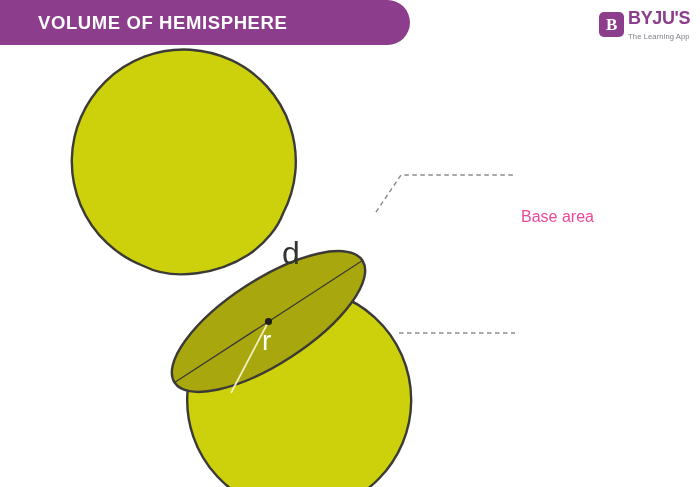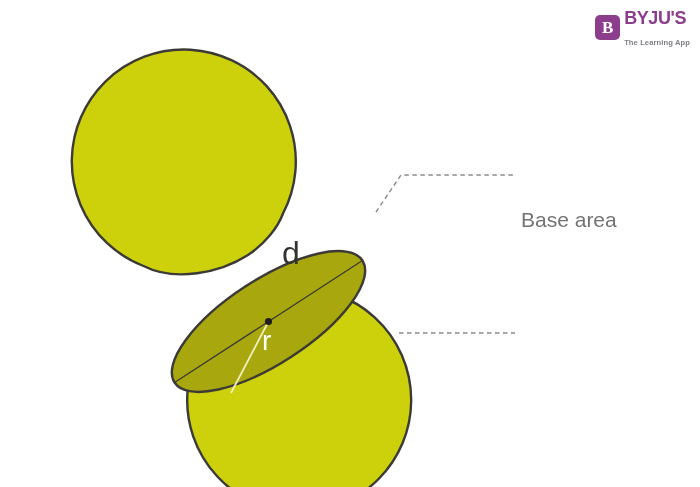--- a/index.html
+++ b/index.html
@@ -82,54 +82,56 @@
     color: #8c3d8c;
     font-size: 18px;
     font-weight: bold;
     letter-spacing: -0.4px;
     line-height: 1;
   }
   #logo-tag {
     color: #7e7e86;
     font-size: 7.6px;
     letter-spacing: 0.1px;
-    margin-top: 12px;
+    margin-top: 6px;
     line-height: 1;
-    font-weight: bold;
   }
 
   
   #figure {
     position: absolute;
     left: 0;
     top: 45px;
     width: 700px;
     height: 442px;
   }
   #figure svg {
     display: block;
     width: 700px;
     height: 442px;
   }
 
   
   .callout-label {
     position: absolute;
-    color: #737373;
-    font-size: 21px;
+    color: #ec4899;
+    font-size: 16px;
     white-space: nowrap;
   }
   #label-base-area { left: 521px; top: 163px; }
   #label-cap-area  { left: 521px; top: 321px; }
 </style>
 </head>
 <body>
 
 <div id="page">
 
+  <div id="header-bar">
+    <div id="header-title">VOLUME OF HEMISPHERE</div>
+  </div>
 
   <div id="logo">
     <div id="logo-mark">
       <span class="glyph">B</span>
     </div>
     <div id="logo-text">
       <span id="logo-word">BYJU'S</span>
       <span id="logo-tag">The Learning App</span>
     </div>
   </div>

